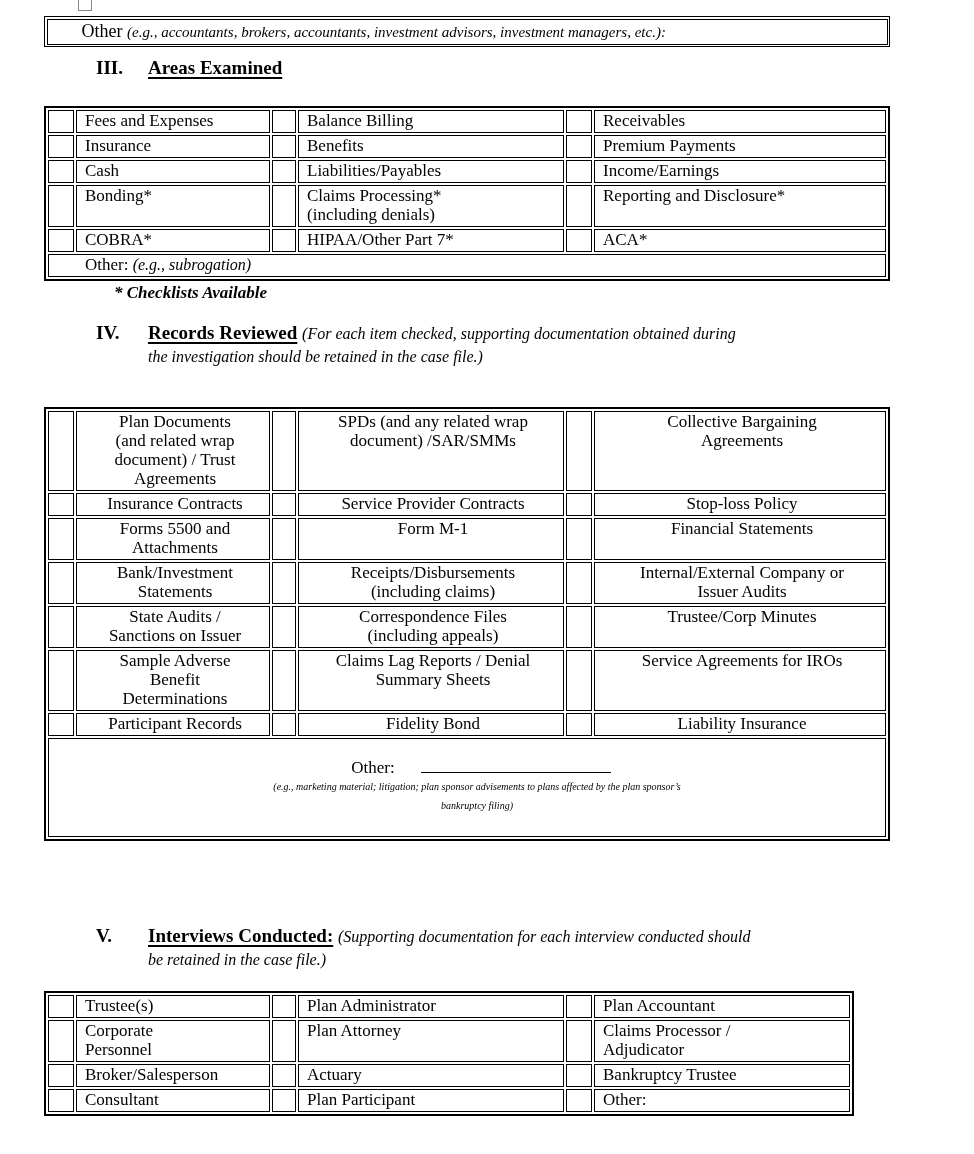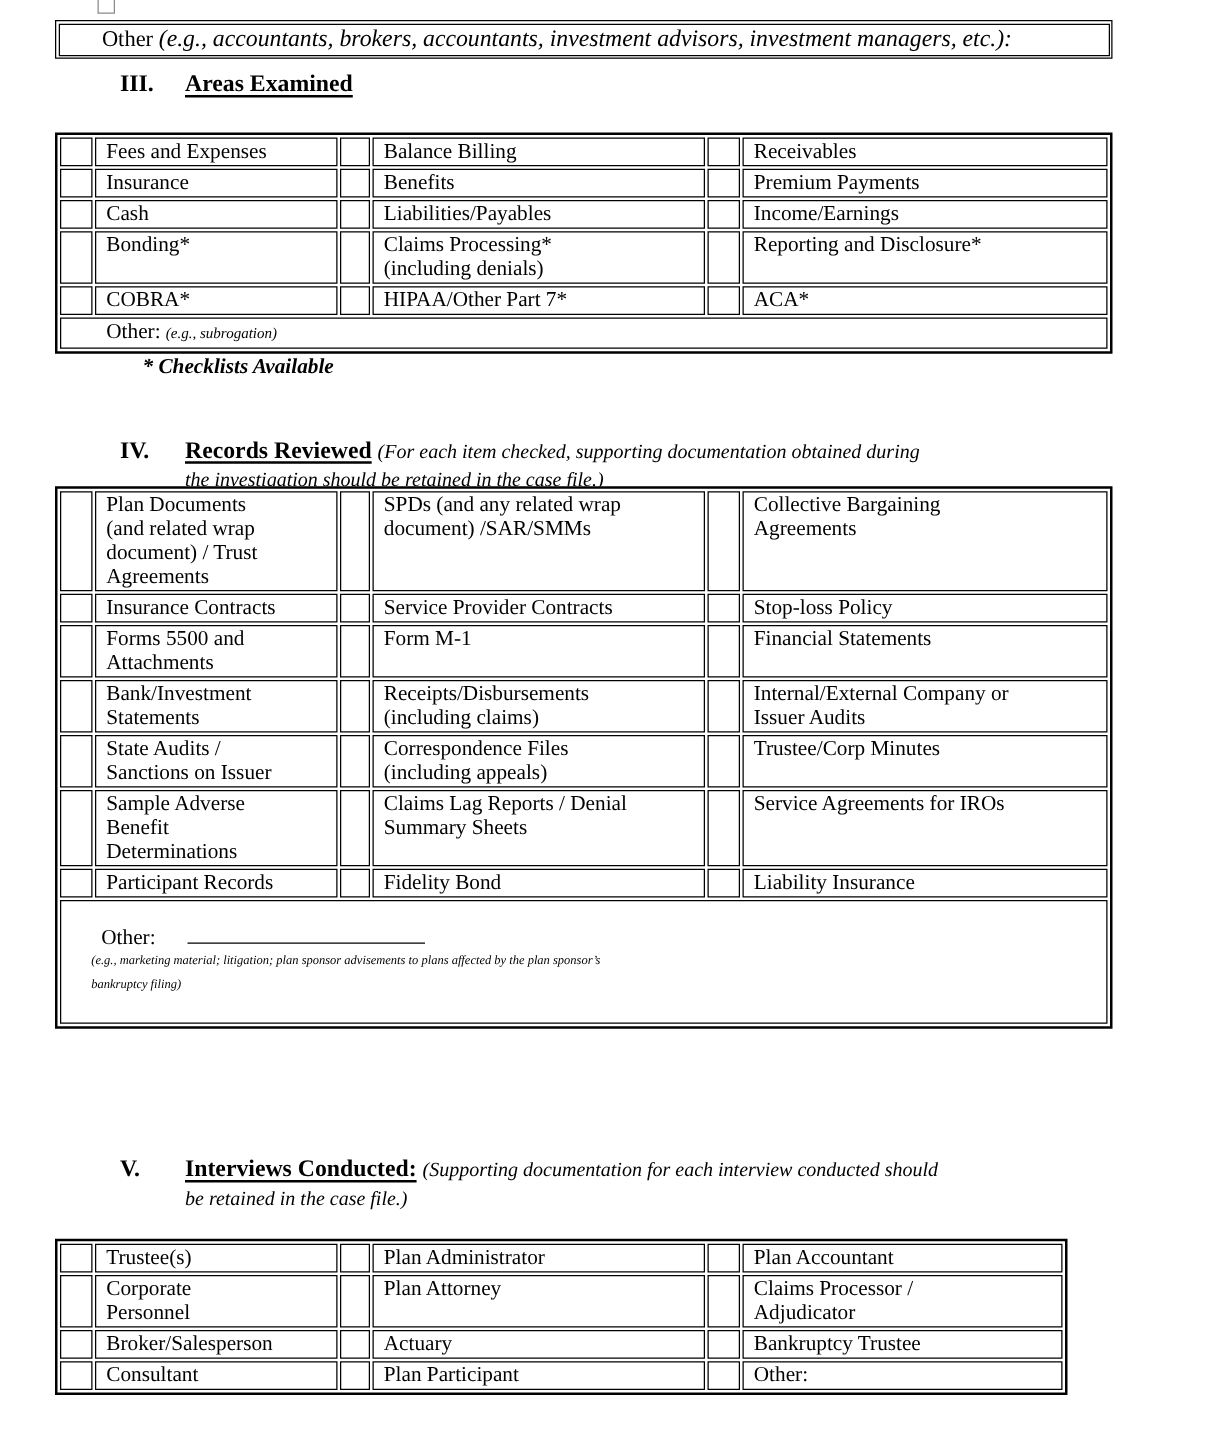--- a/index.html
+++ b/index.html
@@ -17,21 +17,21 @@
   
   .other-box {
     position:absolute; left:44px; top:16px; width:846px;
     border:1.5px solid #000; padding:1.5px; background:#fff;
   }
   .other-box-inner {
     border:1.2px solid #000; padding:1px 6px 2px 34px;
     font-size:18px; line-height:20px; white-space:nowrap; overflow:hidden;
   }
   .inote { font-style:italic; }
-  .other-box-inner .inote { font-size:19px; }
+  .other-box-inner .inote { font-size:15px; }
 
   
   .heading {
     position:absolute; left:44px; width:800px;
     padding-left:104px; font-size:19px; line-height:22px; font-weight:bold;
   }
   .hnum { position:absolute; left:52px; top:0; font-weight:bold; }
   .htitle { text-decoration:underline; text-decoration-thickness:2px; text-underline-offset:3px; }
   .hnote { font-weight:normal; font-style:italic; font-size:16px; white-space:pre-line; }
 
@@ -41,21 +41,21 @@
     border-collapse:separate; border-spacing:2px;
     border:2px solid #000; background:#fff;
   }
   table.grid td {
     border:1.5px solid #000; vertical-align:top;
     font-size:17px; line-height:19px; white-space:pre-line;
     padding:0 4px 2px 8px; overflow:hidden;
   }
   table.grid td.cb { padding:0; }
   table.grid td.full { padding-left:36px; white-space:normal; }
-  td.full .inote { font-size:12px; }
+  td.full .inote { font-size:16px; }
   .t4 td.other-cell { padding-left:24px; }
   .t4 td.other-cell .other-line { padding-left:8px; }
   .t4 td.other-cell .inote { font-size:10px; white-space:pre-line; display:block; }
   .blank-line {
     display:inline-block; width:190px; height:15px; margin-left:26px;
     border-bottom:1.5px solid #000; vertical-align:baseline;
   }
   .footnote {
     position:absolute; left:114px; top:283px;
     font-size:17px; font-weight:bold; font-style:italic;
@@ -134,28 +134,28 @@
       </tbody>
     <tbody>
       <tr>
         <td class="full" colspan="6"><span>Other:</span> <span class="inote">(e.g., subrogation)</span></td>
       </tr>
     </tbody>
   </table>
 
   <div class="footnote">* Checklists Available</div>
 
-  <div class="heading" style="top:322px;margin-top:28px;">
+  <div class="heading" style="top:322px;">
     <span class="hnum">IV.</span>
     <span class="htitle">Records Reviewed</span>
     <span class="hnote">(For each item checked, supporting documentation obtained during
 the investigation should be retained in the case file.)</span>
   </div>
 
-  <table class="grid t4" style="top:389px; width:846px;">
+  <table class="grid t4" style="top:407px; width:846px;text-align:center;">
     <colgroup>
       <col style="width:26px">
         <col style="width:194px">
       <col style="width:24px">
         <col style="width:266px">
       <col style="width:26px">
         <col style="width:292px">
     </colgroup>
     <tbody>
         <tr>

